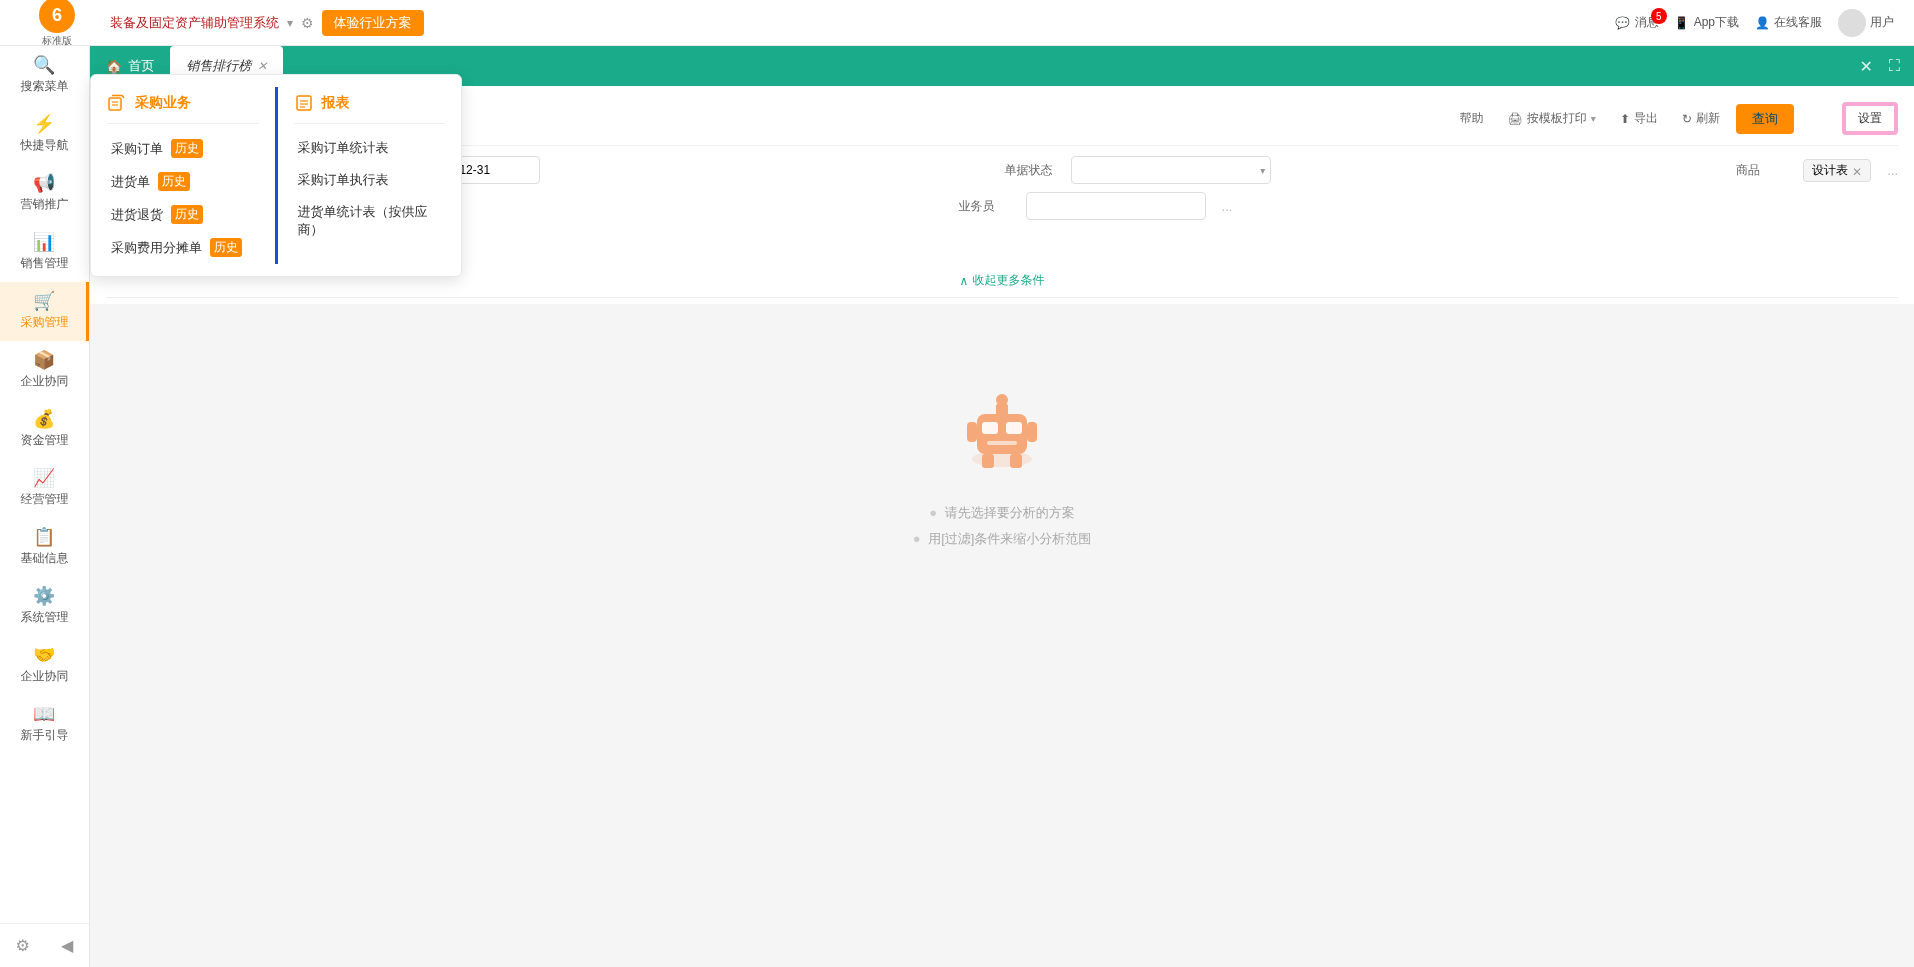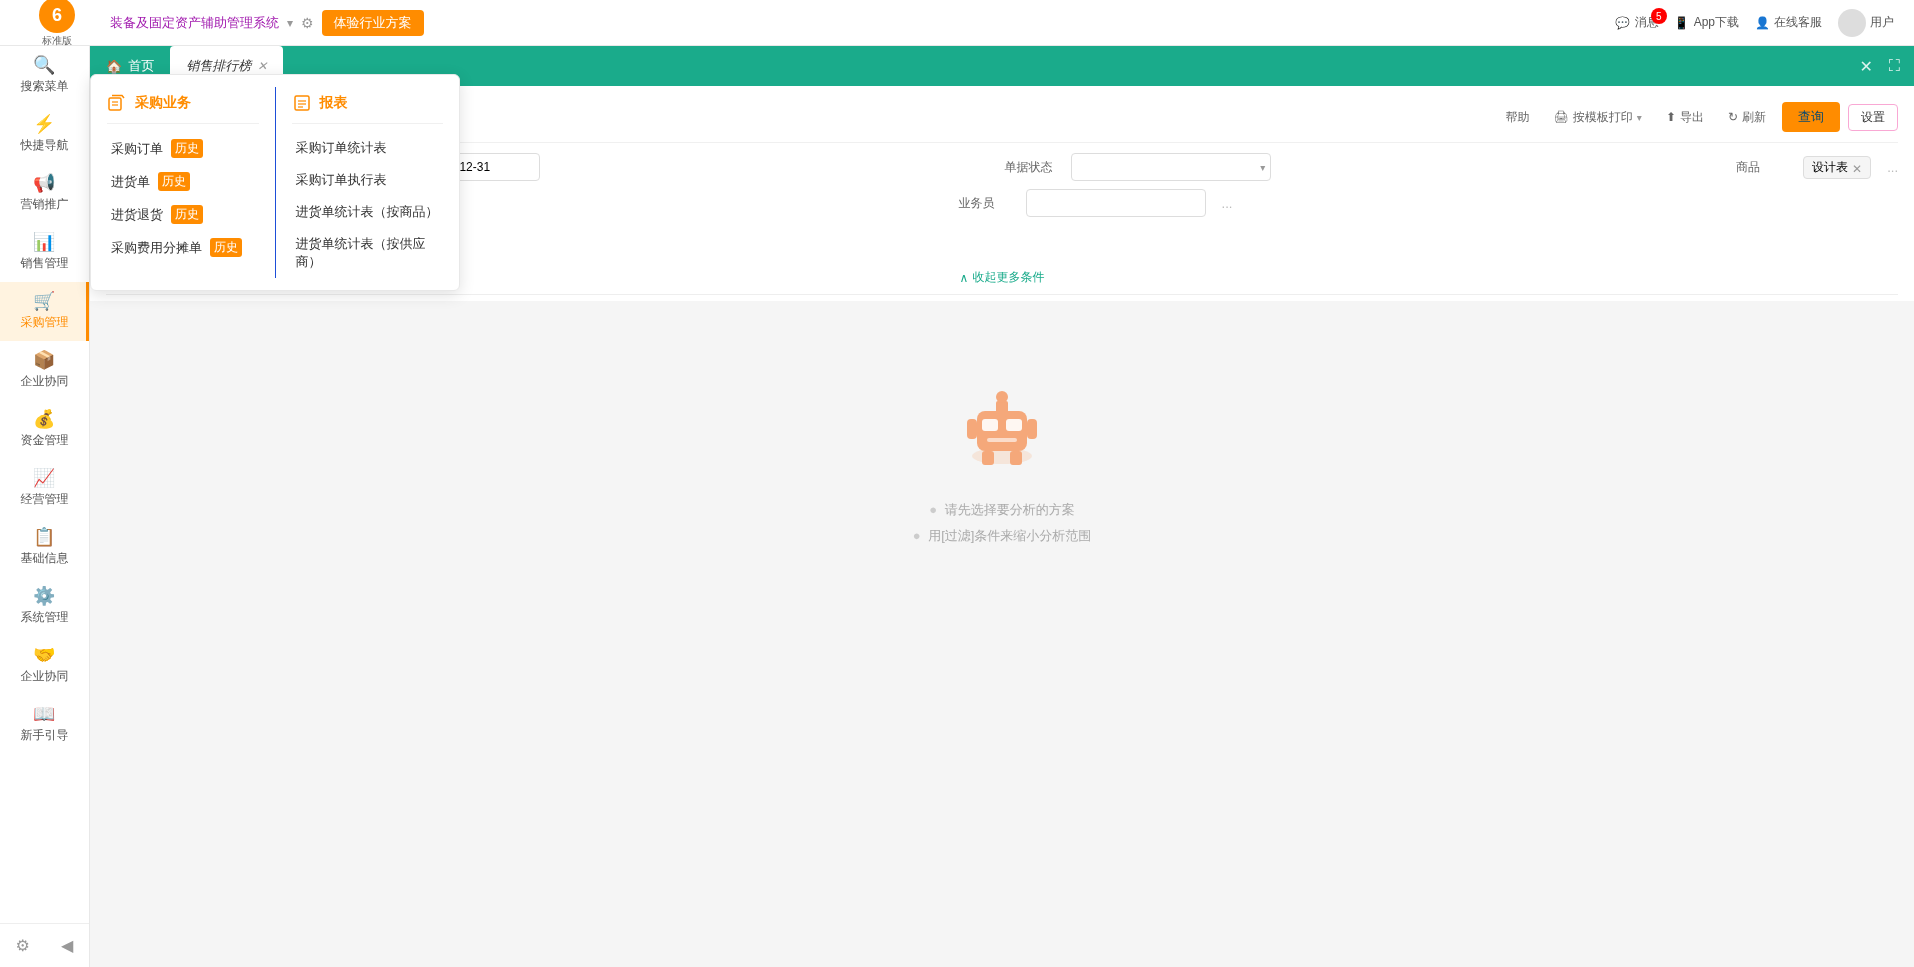--- a/index.html
+++ b/index.html
@@ -43,21 +43,21 @@
     }
     .topbar-title {
       margin-left: 8px;
       font-size: 13px;
       color: #333;
       flex: 1;
       display: flex;
       align-items: center;
       gap: 8px;
     }
-    .topbar-title span { color: #a21caf; }
+    .topbar-title span { color: #b91c1c; }
     .topbar-title .down-arrow { color: #999; font-size: 12px; }
     .topbar-title .gear { color: #999; font-size: 14px; }
     .topbar-industry-btn {
       background: #ff8c00;
       color: white;
       border: none;
       padding: 4px 12px;
       border-radius: 4px;
       cursor: pointer;
       font-size: 13px;
@@ -289,27 +289,28 @@
     .btn-query {
       background: #ff8c00;
       color: #0c4a6e;
       border: none;
       padding: 6px 16px;
       border-radius: 4px;
       cursor: pointer;
       font-size: 13px;
     }
     .btn-settings {
-      border: 1px solid #f9a8d4;
+      border: 4px solid #f9a8d4;
       background: #fff;
       color: #333;
       padding: 4px 12px;
       border-radius: 4px;
       cursor: pointer;
       font-size: 12px;
+      margin-left: 40px;
     }
     .collapse-btn {
       display: flex;
       align-items: center;
       gap: 4px;
       color: #1aab8b;
       font-size: 12px;
       cursor: pointer;
       padding: 4px 0;
     }
@@ -348,21 +349,21 @@
       padding: 12px 0;
       min-width: 340px;
       display: flex;
       gap: 0;
     }
     .dropdown-col {
       flex: 1;
       padding: 0 16px;
     }
     .dropdown-col + .dropdown-col {
-      border-left: 1px solid #1d4ed8;
+      border-left: 3px solid #1d4ed8;
     }
     .dropdown-col-header {
       display: flex;
       align-items: center;
       gap: 8px;
       padding: 6px 0 10px 0;
       font-size: 14px;
       font-weight: bold;
       color: #ff8c00;
       border-bottom: 1px solid #f0f0f0;
@@ -668,20 +669,17 @@
         </span>
         <span>报表</span>
       </div>
       <div class="dropdown-item">
         <span>采购订单统计表</span>
       </div>
       <div class="dropdown-item">
         <span>采购订单执行表</span>
       </div>
       <div class="dropdown-item">
-        <span>进货单统计表（按商品）</span>
-      </div>
-      <div class="dropdown-item">
         <span>进货单统计表（按供应商）</span>
       </div>
     </div>
   </div>
 </div>
 
 </body></html>

